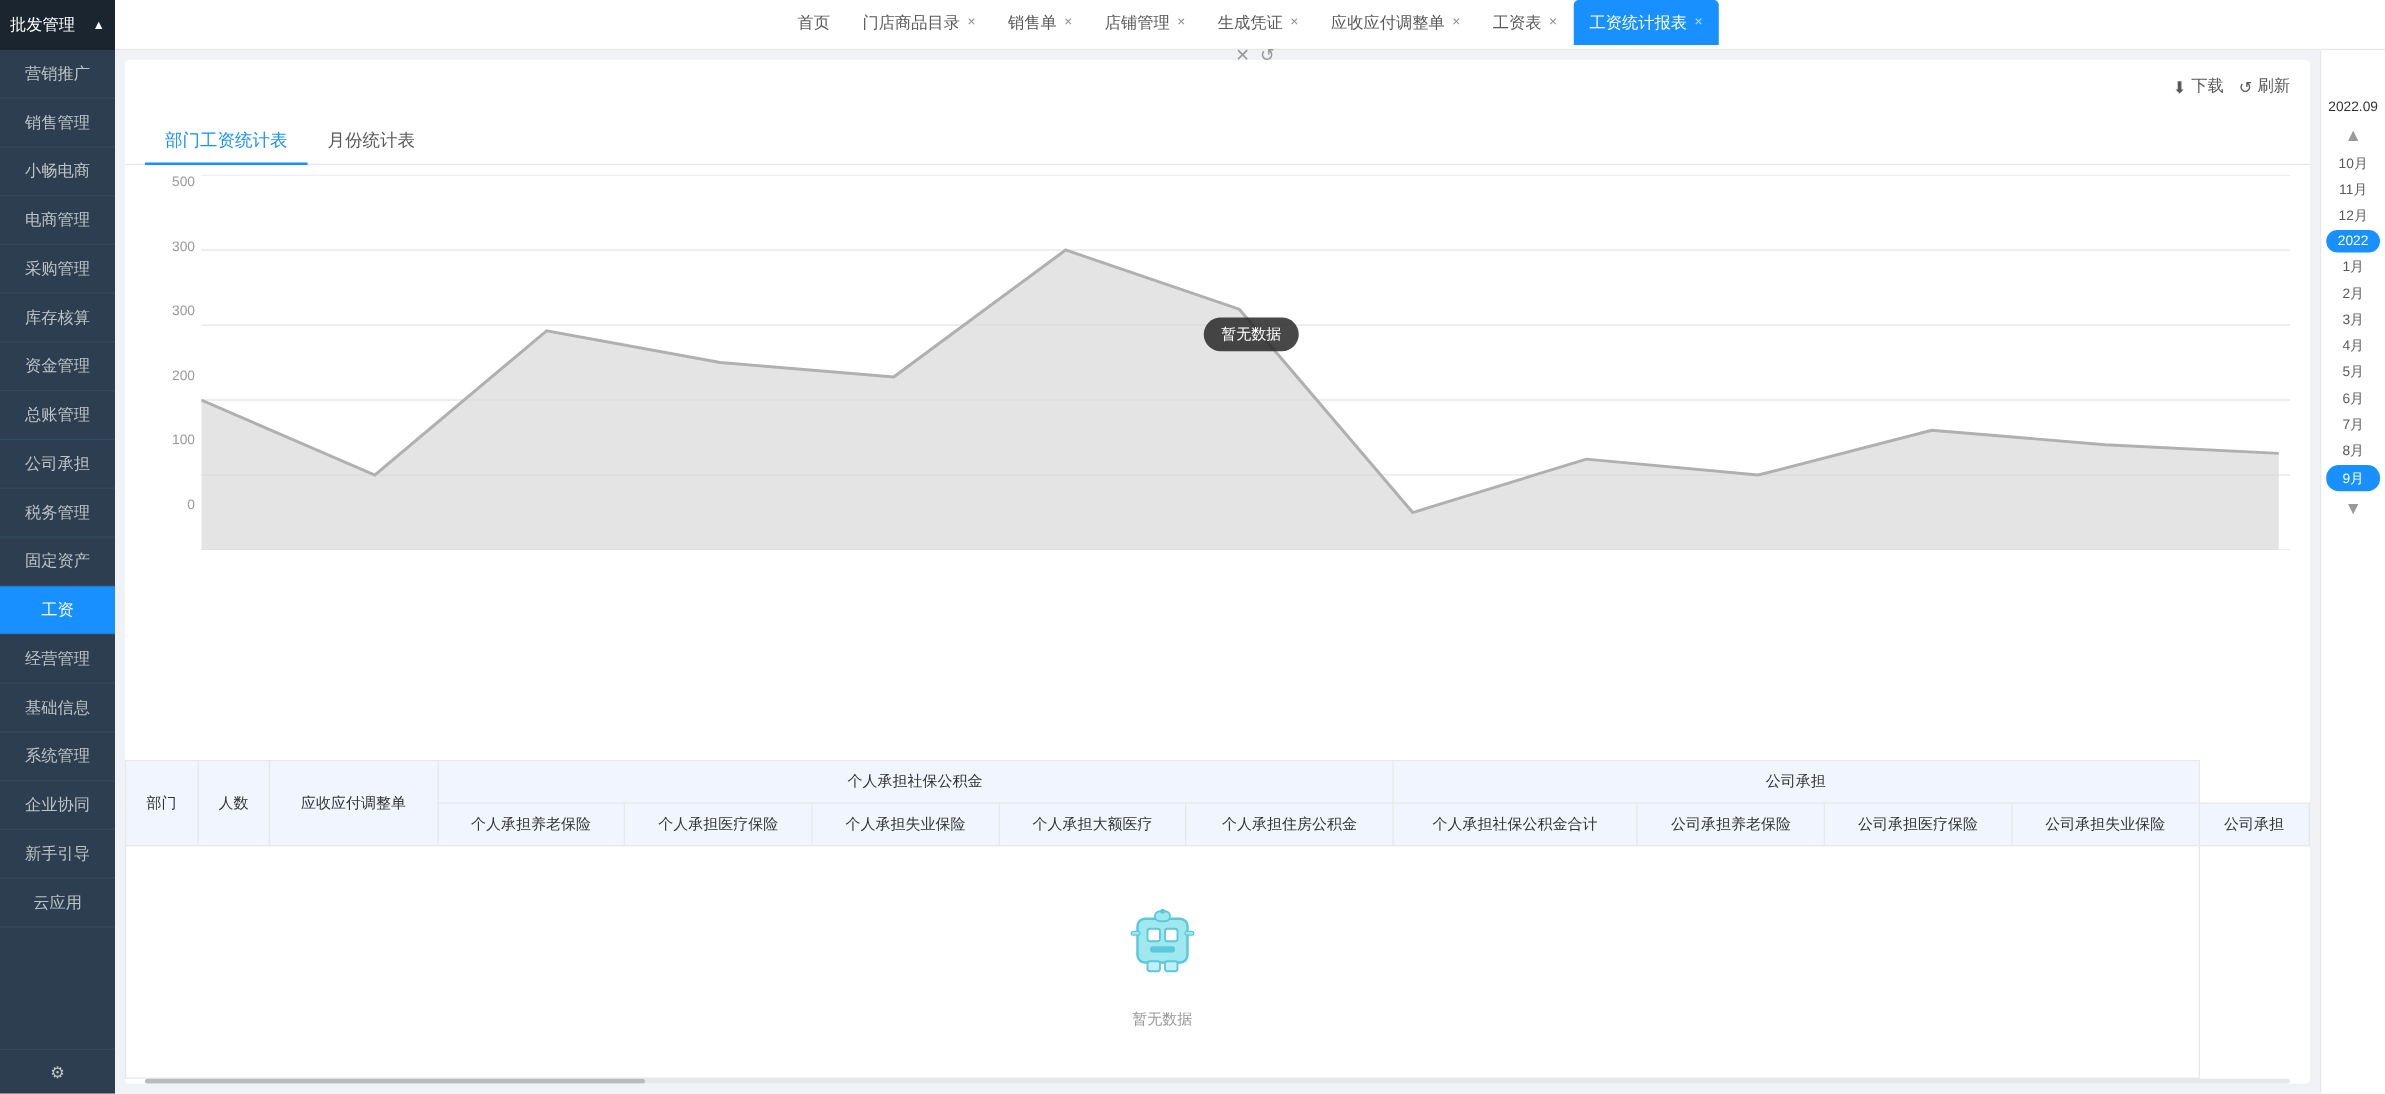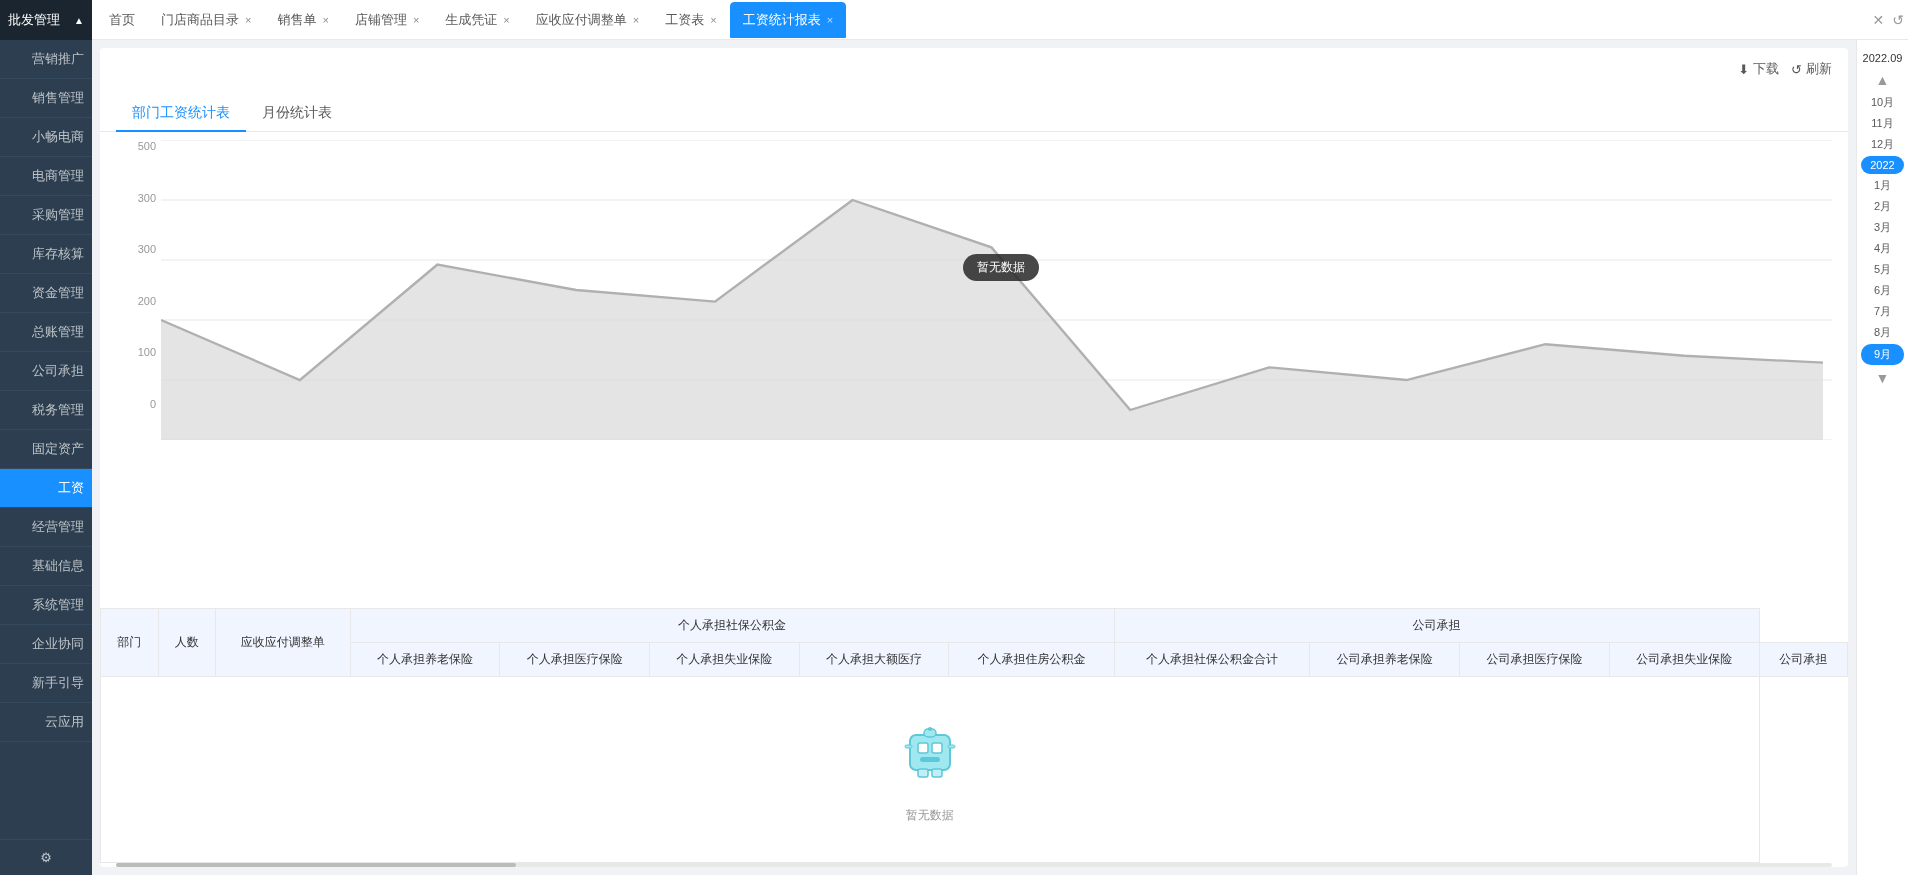--- a/index.html
+++ b/index.html
@@ -22,21 +22,21 @@
       display: flex;
       align-items: center;
       justify-content: space-between;
       cursor: pointer;
       height: 40px;
     }
     .sidebar-header .arrow { font-size: 10px; }
     .sidebar-item {
       color: #bdc3c7;
       padding: 10px 8px;
-      text-align: right;
+      text-align: center;
       cursor: pointer;
       font-size: 13px;
       border-bottom: 1px solid #34495e;
       transition: background 0.2s;
     }
     .sidebar-item.active { background: #1890ff; color: #fff; }
     .sidebar-footer {
       margin-top: auto;
       padding: 10px 8px;
       text-align: center;
@@ -56,20 +56,21 @@
 
     
     .tab-bar {
       background: #fff;
       display: flex;
       align-items: center;
       border-bottom: 1px solid #e8e8e8;
       height: 40px;
       padding: 0 4px;
       flex-shrink: 0;
+      flex-direction: column;
     }
     .tab-item {
       display: flex;
       align-items: center;
       padding: 0 12px;
       height: 36px;
       font-size: 13px;
       cursor: pointer;
       color: #595959;
       border: 1px solid transparent;
@@ -506,21 +507,21 @@
             </tr>
           </tbody>
         </table>
         <div class="scrollbar-indicator">
           <div class="scrollbar-thumb"></div>
         </div>
       </div>
     </div>
 
     <div class="timeline-panel">
-      <div class="timeline-year" style="font-size:11px;color:#333;padding:4px 0;">
+      <div class="timeline-year" style="font-size:11px;color:#333;padding:4px 0;margin-top:28px;">
         <span>2022.09</span>
       </div>
       <div class="timeline-arrow">▲</div>
       <div id="timeline-items" style="width:100%;display:flex;flex-direction:column;align-items:center;">
           <div class="timeline-month">10月</div>
           <div class="timeline-month">11月</div>
           <div class="timeline-month">12月</div>
           <div class="timeline-month year-label">2022</div>
           <div class="timeline-month">1月</div>
           <div class="timeline-month">2月</div>

